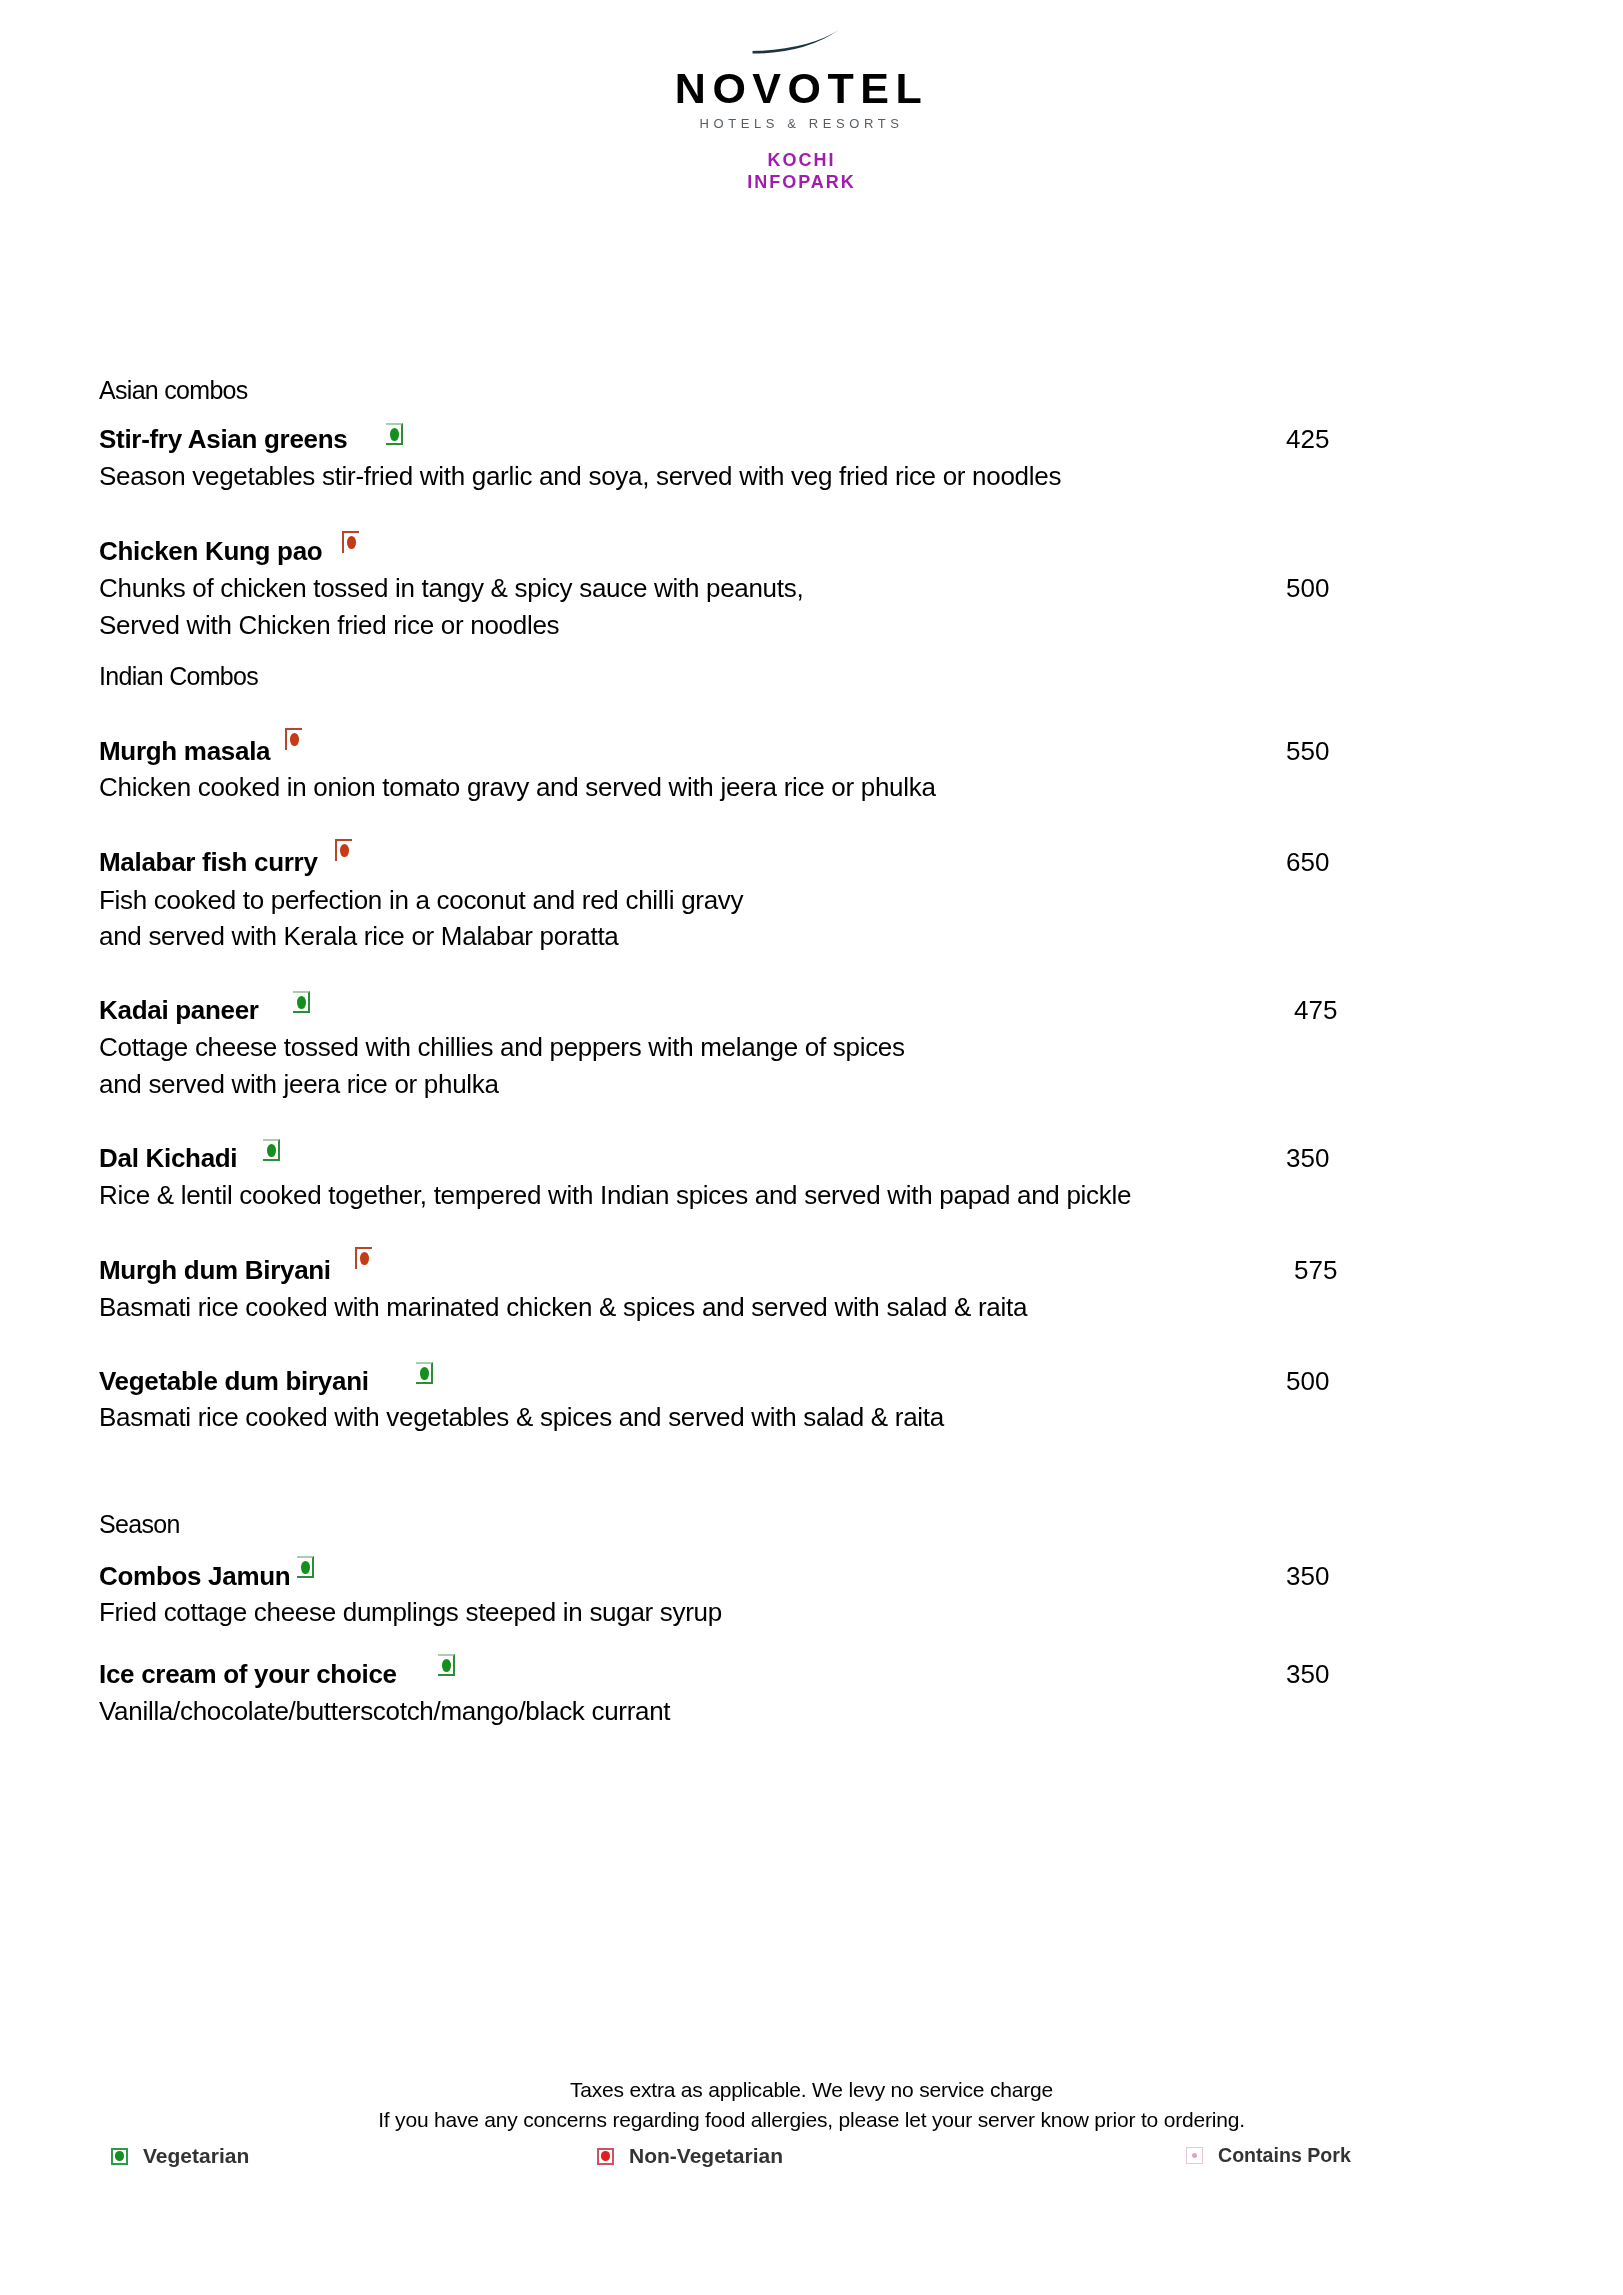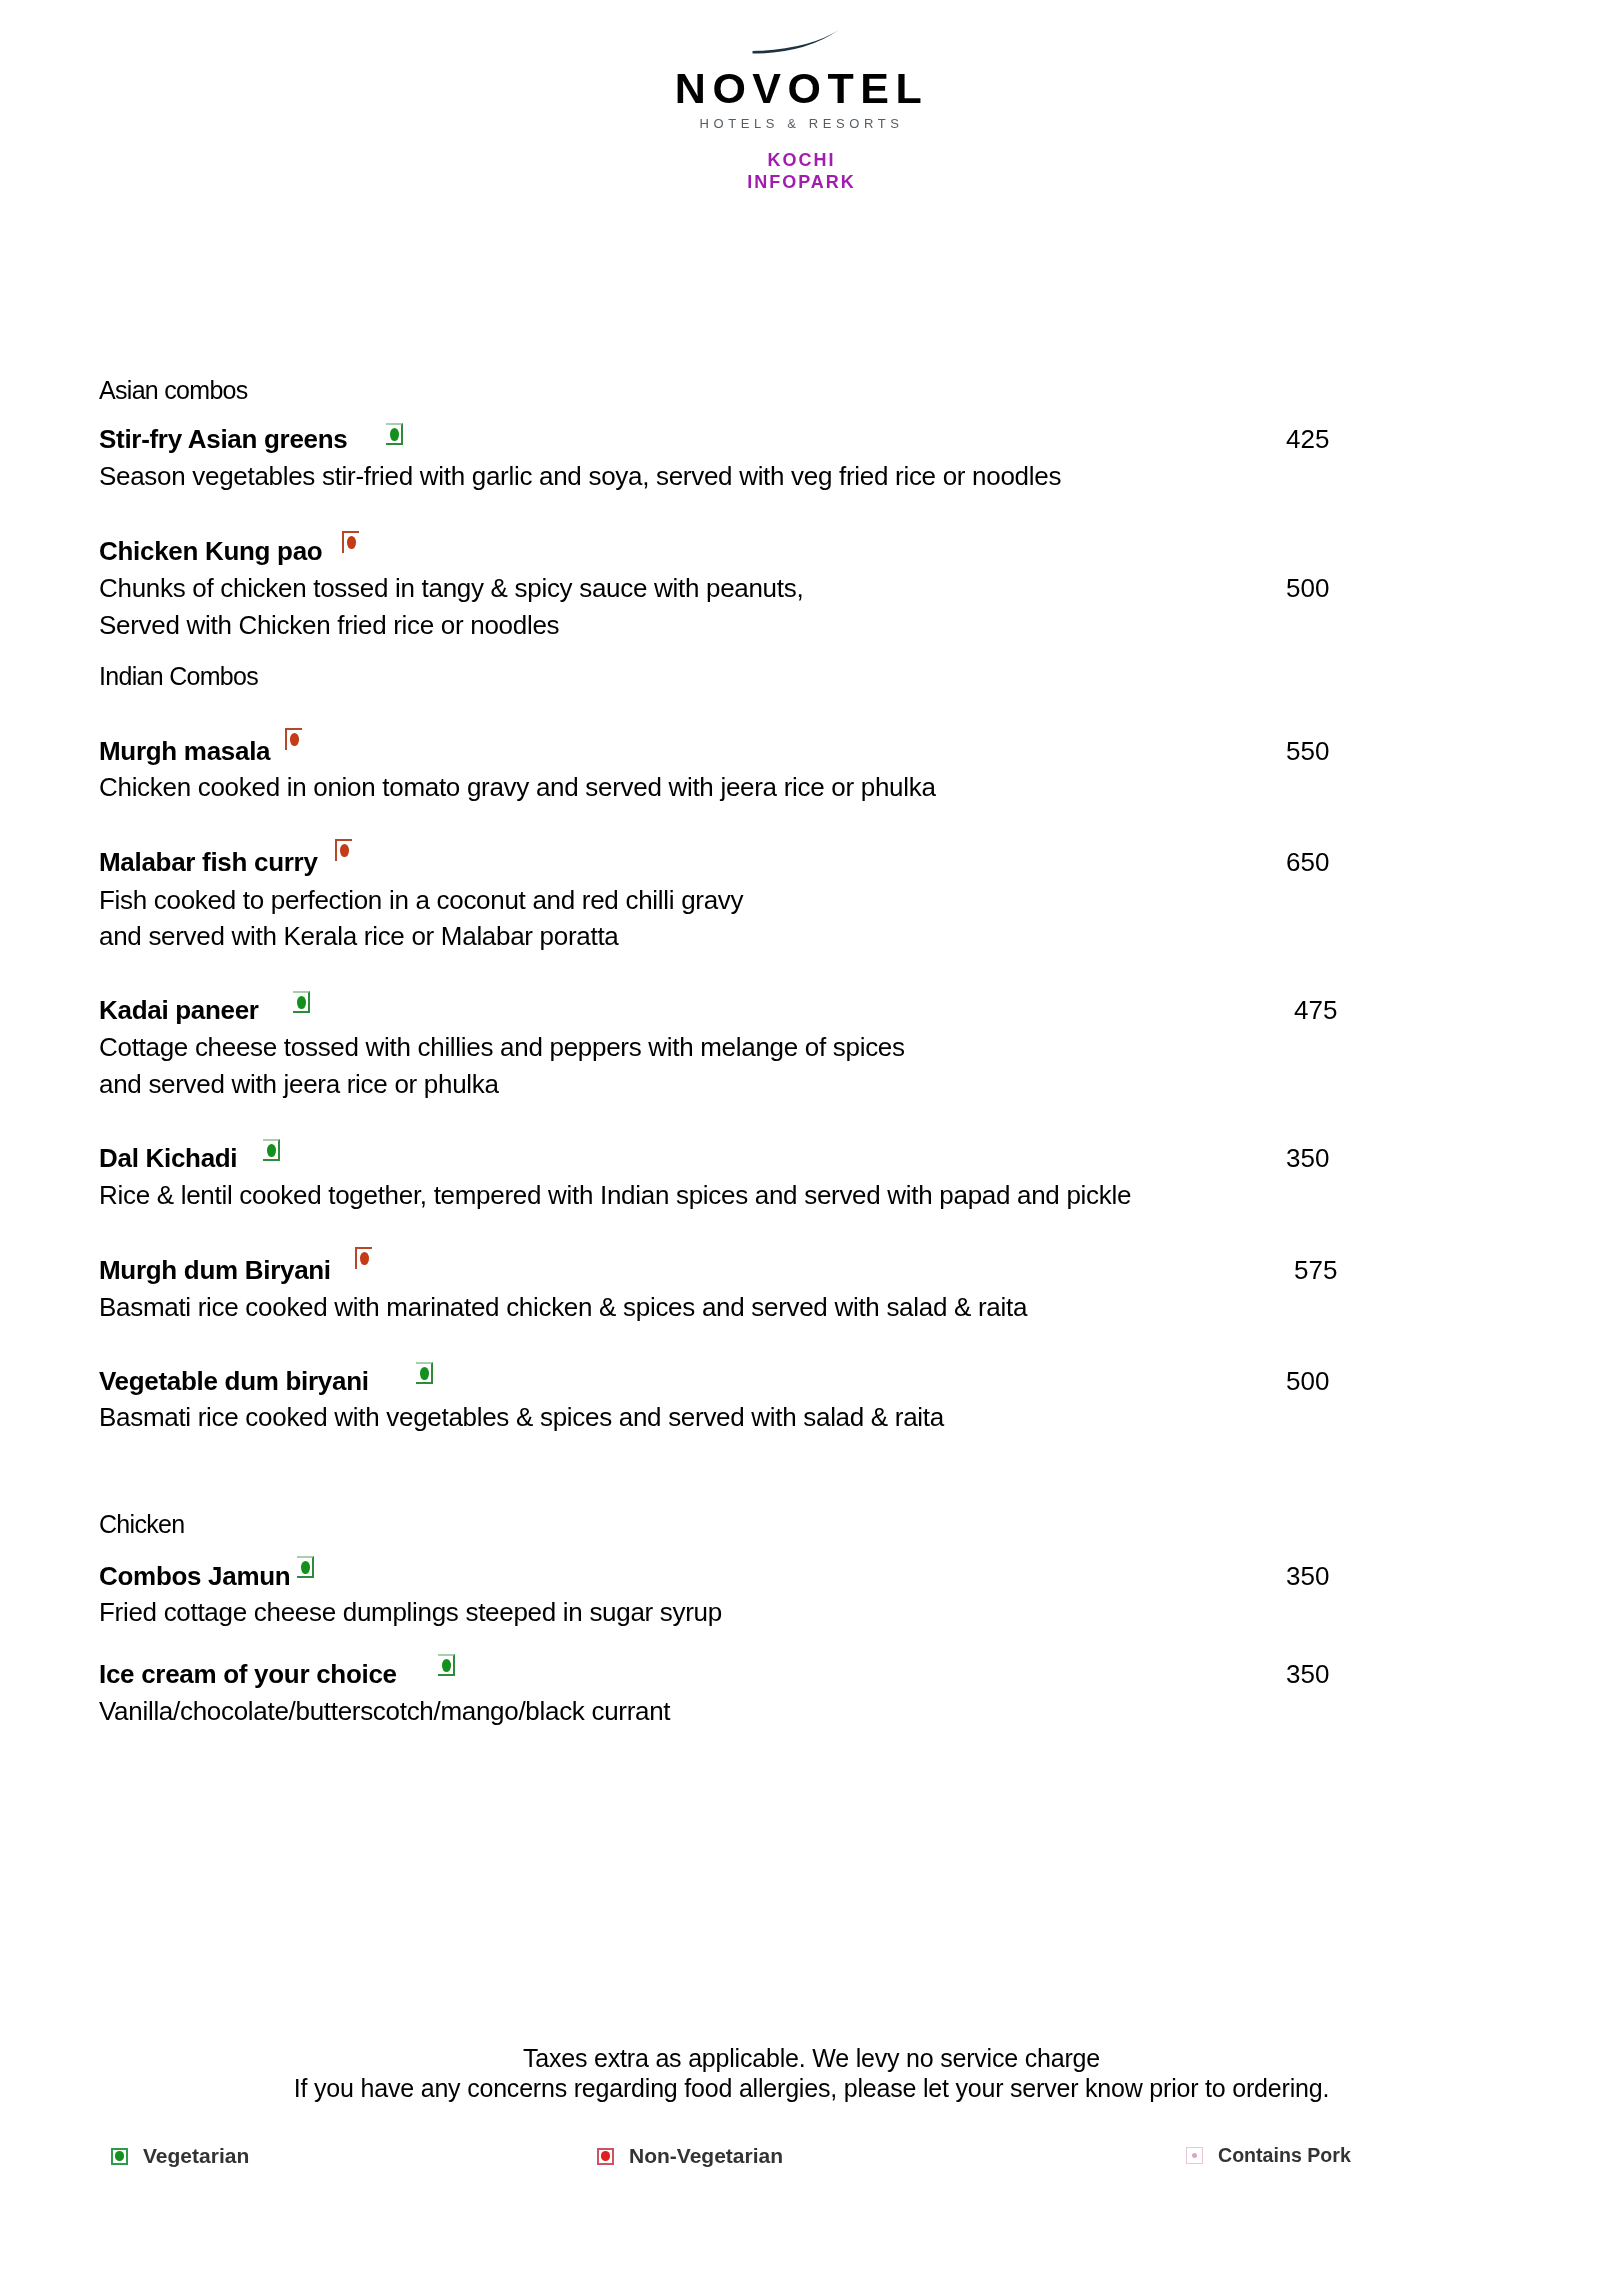--- a/index.html
+++ b/index.html
@@ -16,21 +16,21 @@
   .item-name { position:absolute; left:99px; font-size:26px; font-weight:bold; white-space:nowrap; letter-spacing:-0.3px; }
   .desc { position:absolute; left:99px; font-size:26px; white-space:nowrap; letter-spacing:-0.3px; }
   .price { position:absolute; font-size:26px; white-space:nowrap; }
   .badge { position:absolute; width:17px; height:22px; }
   .badge .frame { position:absolute; inset:0; }
   .badge.veg .frame { border-right:2px solid #2e8b3a; border-bottom:2.6px solid #2e8b3a; border-top:2px solid #a7cfa9; }
   .badge.nonveg .frame { border-left:2px solid #b5472a; border-top:2.6px solid #b5472a; }
   .badge .dot { position:absolute; width:9.2px; height:13px; border-radius:50%; top:4.6px; }
   .badge.veg .dot { background:#15901e; left:3.9px; }
   .badge.nonveg .dot { background:#c43b18; left:5.2px; }
-  .footer-line { position:absolute; left:0; width:1623px; text-align:center; font-size:25px; letter-spacing:-0.2px; }
+  .footer-line { position:absolute; left:0; width:1623px; text-align:center; font-size:21px; letter-spacing:-0.2px;margin-top:34px; }
   .legend { position:absolute; top:2144px; display:flex; align-items:center; gap:15px;
             font-size:21px; font-weight:bold; color:#333; }
   .legend .box { width:17px; height:17px; border:2px solid; box-sizing:border-box; display:flex;
                  align-items:center; justify-content:center; }
   .legend .box span { width:9.2px; height:9.2px; border-radius:50%; display:block; }
 </style>
 </head>
 <body>
 
 <svg class="logo-arc" viewBox="0 0 150 50">
@@ -123,21 +123,21 @@
 <div>
   <div class="item-name" style="top:1366px">Vegetable dum biryani</div>
   <div class="badge veg" style="left:416px; top:1362px">
       <div class="frame"></div>
       <div class="dot"></div>
     </div>
   <div class="price" style="left:1286px; top:1366px">500</div>
   <div class="desc" style="top:1402px">Basmati rice cooked with vegetables &amp; spices and served with salad &amp; raita</div>
 </div>
 
-<div class="section-title" style="top:1510px">Chicken</div>
+<div class="section-title" style="top:1510px">Season</div>
 
 <div>
   <div class="item-name" style="top:1561px">Combos Jamun</div>
   <div class="badge veg" style="left:297px; top:1556px">
       <div class="frame"></div>
       <div class="dot"></div>
     </div>
   <div class="price" style="left:1286px; top:1561px">350</div>
   <div class="desc" style="top:1597px">Fried cottage cheese dumplings steeped in sugar syrup</div>
 </div>

